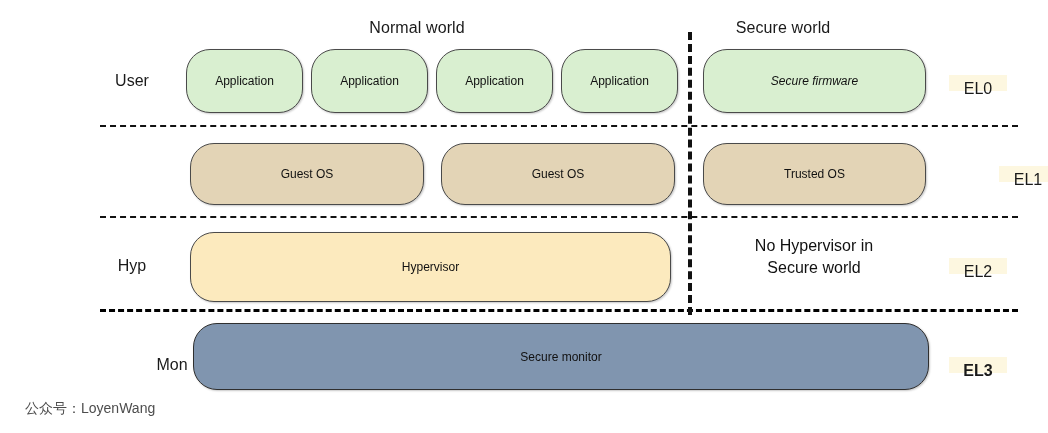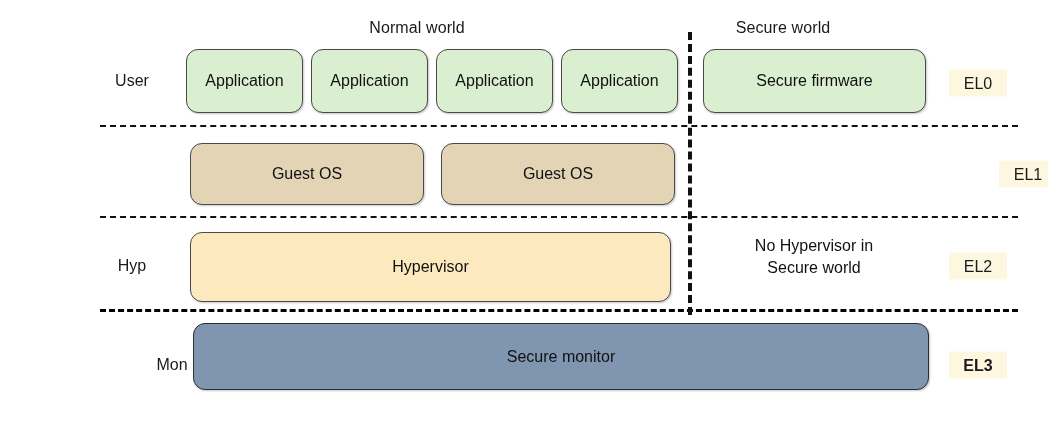--- a/index.html
+++ b/index.html
@@ -42,21 +42,21 @@
   }
 
   
   .el-badge {
     position: absolute;
     background: #fdf7e0;
     font-size: 16px;
     color: #1a1a1a;
     text-align: center;
     line-height: 27px;
-    height: 27px;
+    height: 16px;
     width: 58px;
     transform: translate(0, -50%);
   }
 
   
   .hsep {
     position: absolute;
     height: 0;
     border-top: 2px dashed #121212;
   }
@@ -69,25 +69,25 @@
     position: absolute;
     width: 0;
     border-left: 4px dashed #111111;
   }
 
   
   .box {
     position: absolute;
     box-sizing: border-box;
     border: 1.6px solid #4d4d4d;
-    border-radius: 12px;
+    border-radius: 24px;
     display: flex;
     align-items: center;
     justify-content: center;
-    font-size: 16px;
+    font-size: 12px;
     color: #111111;
     text-align: center;
     box-shadow: 1px 1px 2px rgba(0,0,0,0.22);
   }
   .box.app       { background: #d9efd0; border-color: #4a4a4a; }
   .box.os        { background: #e3d4b6; border-color: #4a4a4a; }
   .box.hyp       { background: #fceabe; border-color: #4a4a4a; }
   .box.monitor   { background: #8095af; border-color: #2f2f2f; }
 
   
@@ -124,31 +124,33 @@
   <div class="hsep" style="left: 100px; top: 125px; width: 918px;"></div>
   <div class="hsep" style="left: 100px; top: 216px; width: 918px;"></div>
   <div class="hsep bold" style="left: 100px; top: 309px; width: 918px;"></div>
 
   <div class="vdiv" style="left: 688px; top: 32px; height: 283px;"></div>
 
   <div class="box app" style="left: 186px; top: 49px; width: 117px; height: 64px;">Application</div>
   <div class="box app" style="left: 311px; top: 49px; width: 117px; height: 64px;">Application</div>
   <div class="box app" style="left: 436px; top: 49px; width: 117px; height: 64px;">Application</div>
   <div class="box app" style="left: 561px; top: 49px; width: 117px; height: 64px;">Application</div>
-  <div class="box app" style="left: 703px; top: 49px; width: 223px; height: 64px;">Secure firmware</div>
+  <div class="box app" style="left: 703px; top: 49px; width: 223px; height: 64px; font-style: italic;">Secure firmware</div>
 
   <div class="box os" style="left: 190px; top: 143px; width: 234px; height: 62px;">Guest OS</div>
   <div class="box os" style="left: 441px; top: 143px; width: 234px; height: 62px;">Guest OS</div>
+  <div class="box os" style="left: 703px; top: 143px; width: 223px; height: 62px;">Trusted OS</div>
 
   <div class="box monitor" style="left: 193px; top: 323px; width: 736px; height: 67px;">Secure monitor</div>
 
   <div class="box hyp" style="left: 190px; top: 232px; width: 481px; height: 70px;">Hypervisor</div>
 
   <div class="note" style="left: 814px; top: 257px;">No Hypervisor in
 Secure world</div>
 
   <div class="el-badge" style="left: 949px; top: 83px;">EL0</div>
   <div class="el-badge" style="left: 999px; top: 174px;">EL1</div>
   <div class="el-badge" style="left: 949px; top: 266px;">EL2</div>
   <div class="el-badge" style="left: 949px; top: 365px; font-weight: bold;">EL3</div>
 
+  <div class="watermark" style="left: 25px; top: 400px;">公众号：LoyenWang</div>
 
 </div>
 
 </body></html>

